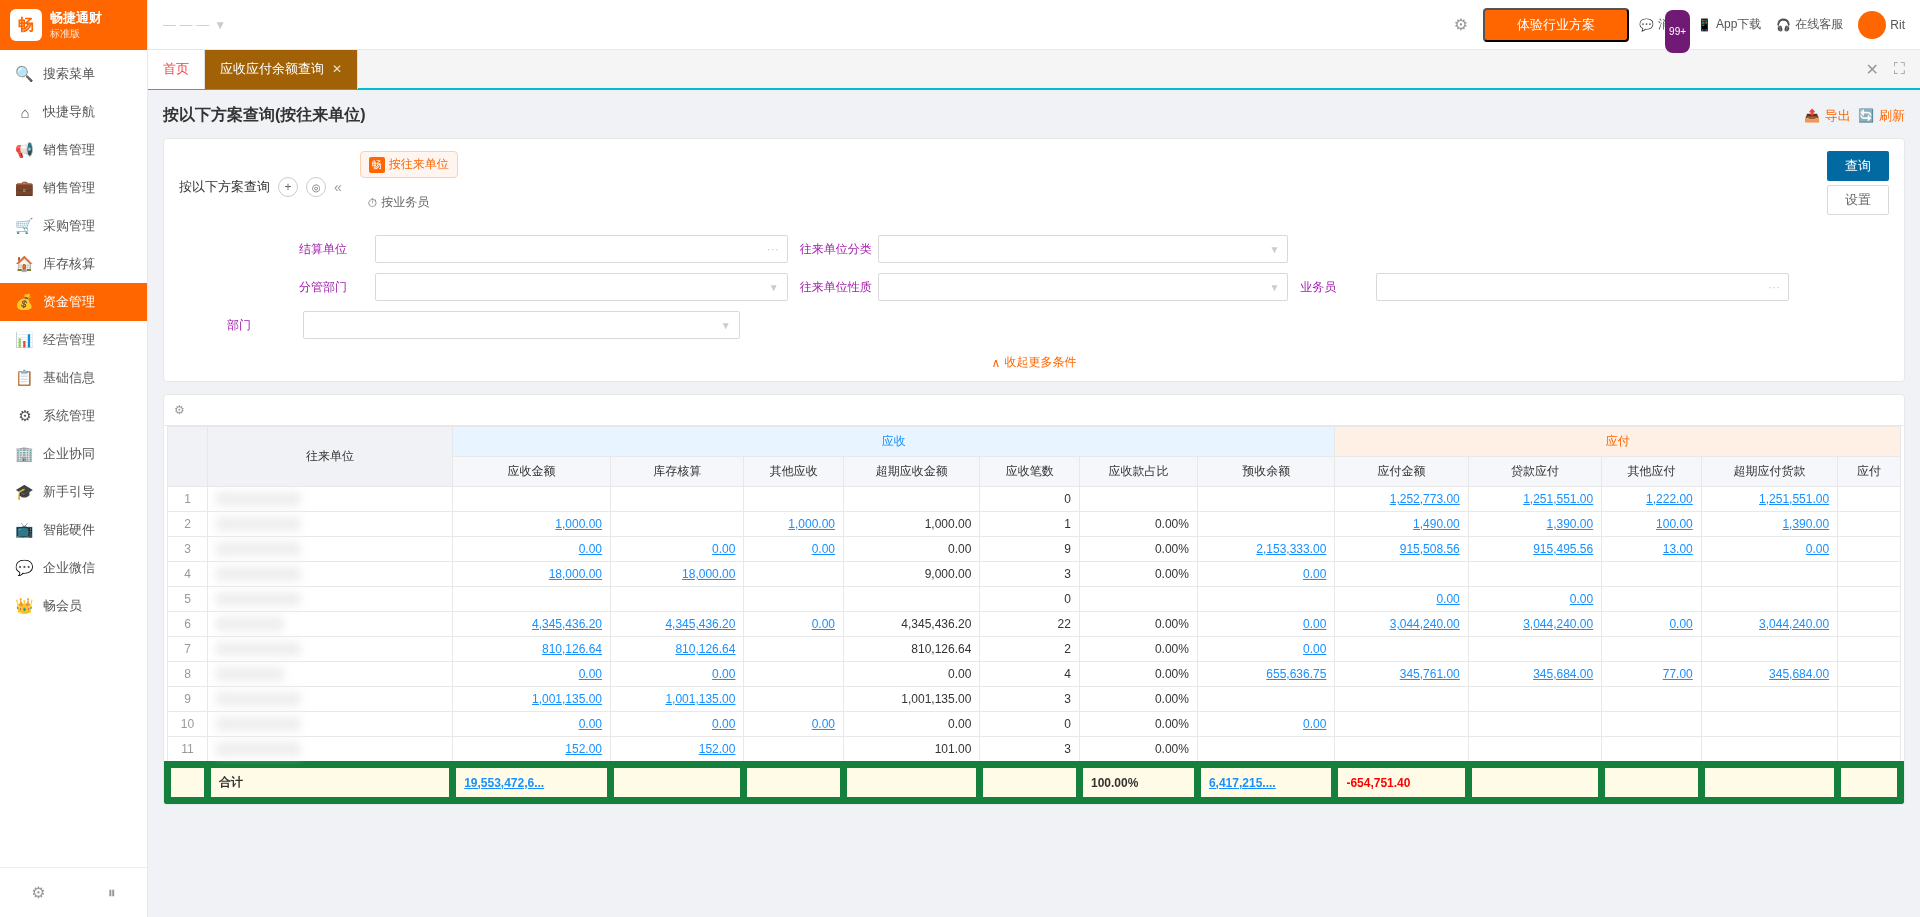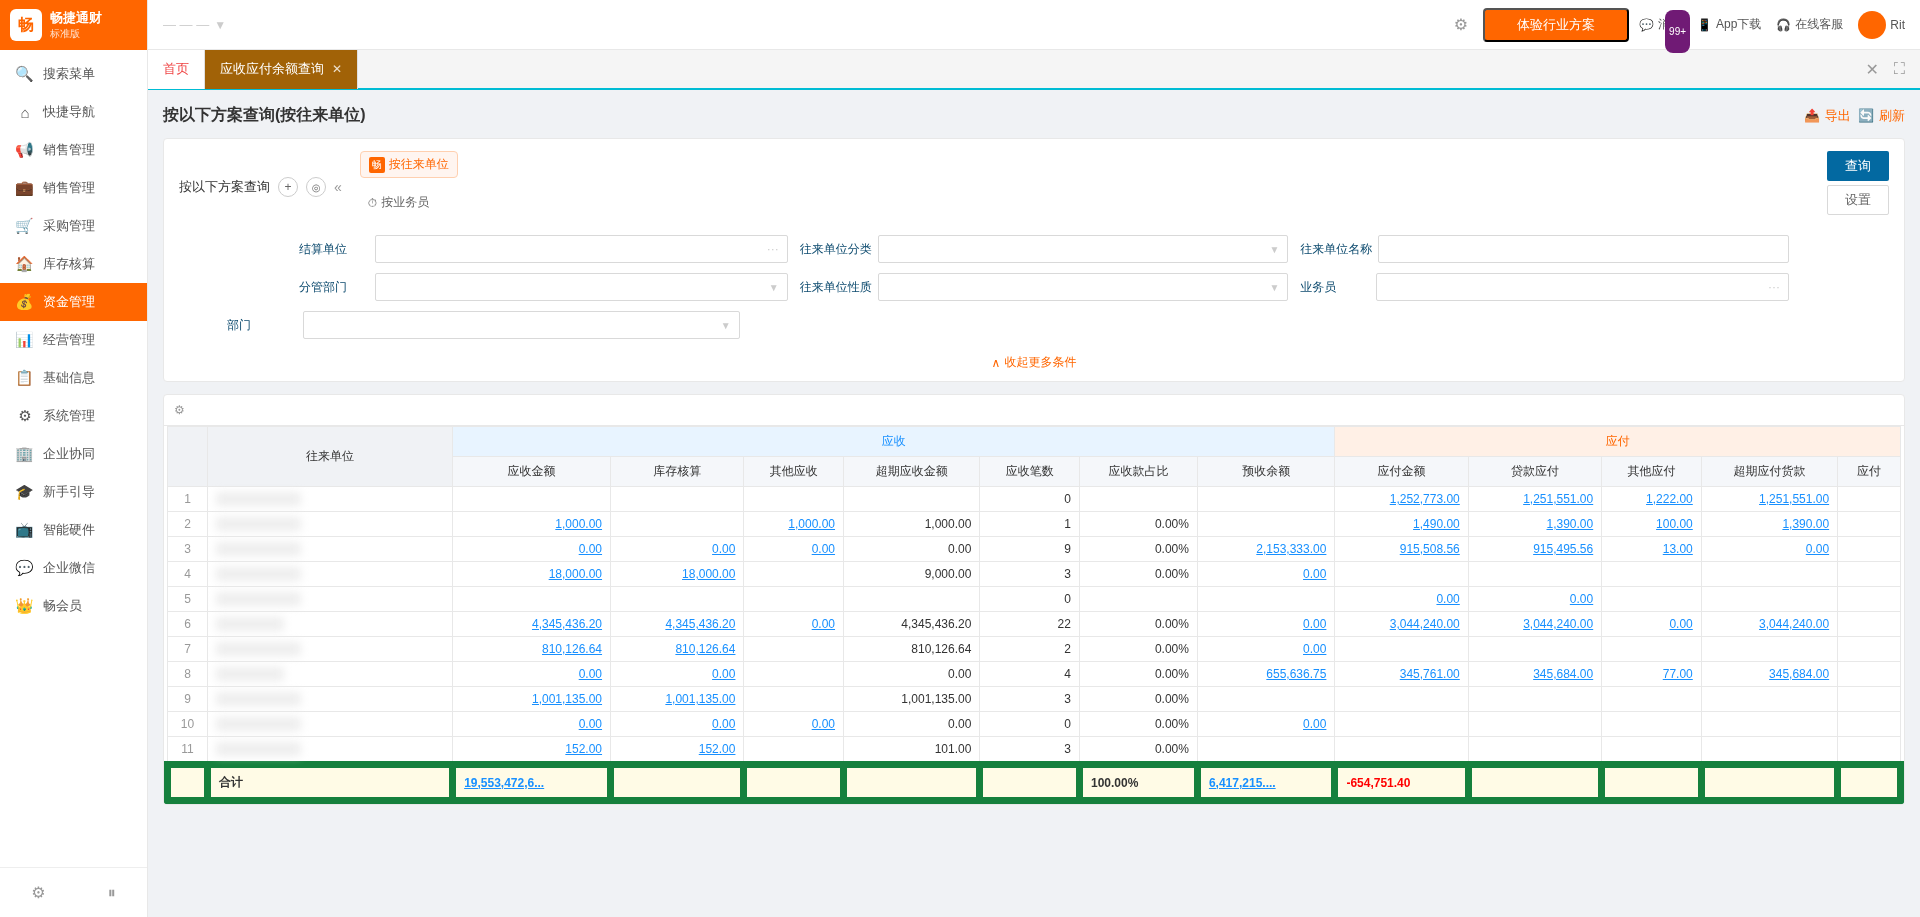--- a/index.html
+++ b/index.html
@@ -130,21 +130,21 @@
       display: inline-flex; align-items: center; gap: 4px;
       padding: 4px 8px; color: #666; font-size: 12px;
       cursor: pointer; margin-bottom: 8px;
     }
 
     .filter-row {
       display: grid; grid-template-columns: 1fr 1fr 1fr; gap: 12px;
       margin-bottom: 10px;
     }
     .filter-field { display: flex; align-items: center; gap: 6px; }
-    .filter-field-label { color: #0c4a6e; font-size: 12px; white-space: nowrap; min-width: 70px; }
+    .filter-field-label { color: #a21caf; font-size: 12px; white-space: nowrap; min-width: 70px; }
     .filter-input {
       flex: 1; height: 28px; border: 1px solid #d9d9d9; border-radius: 2px;
       padding: 0 8px; font-size: 12px; color: #333; background: #fff;
       display: flex; align-items: center; justify-content: space-between;
       cursor: pointer;
     }
     .filter-input .dots { color: #ccc; }
     .filter-input .arrow { color: #ccc; font-size: 10px; }
 
     .collapse-btn {
@@ -370,27 +370,20 @@
           <div class="filter-input">
             <span></span>
             <span class="dots">···</span>
           </div>
         </div>
         <div class="filter-field">
           <span class="filter-field-label">往来单位分类</span>
           <div class="filter-input">
             <span></span>
             <span class="arrow">▼</span>
-          </div>
-        </div>
-        <div class="filter-field">
-          <span class="filter-field-label">往来单位名称</span>
-          <div class="filter-input">
-            <span></span>
-            <span></span>
           </div>
         </div>
       </div>
 
       <div class="filter-row" style="margin-left:120px; padding-right:100px;">
         <div class="filter-field">
           <span class="filter-field-label">分管部门</span>
           <div class="filter-input">
             <span></span>
             <span class="arrow">▼</span>

